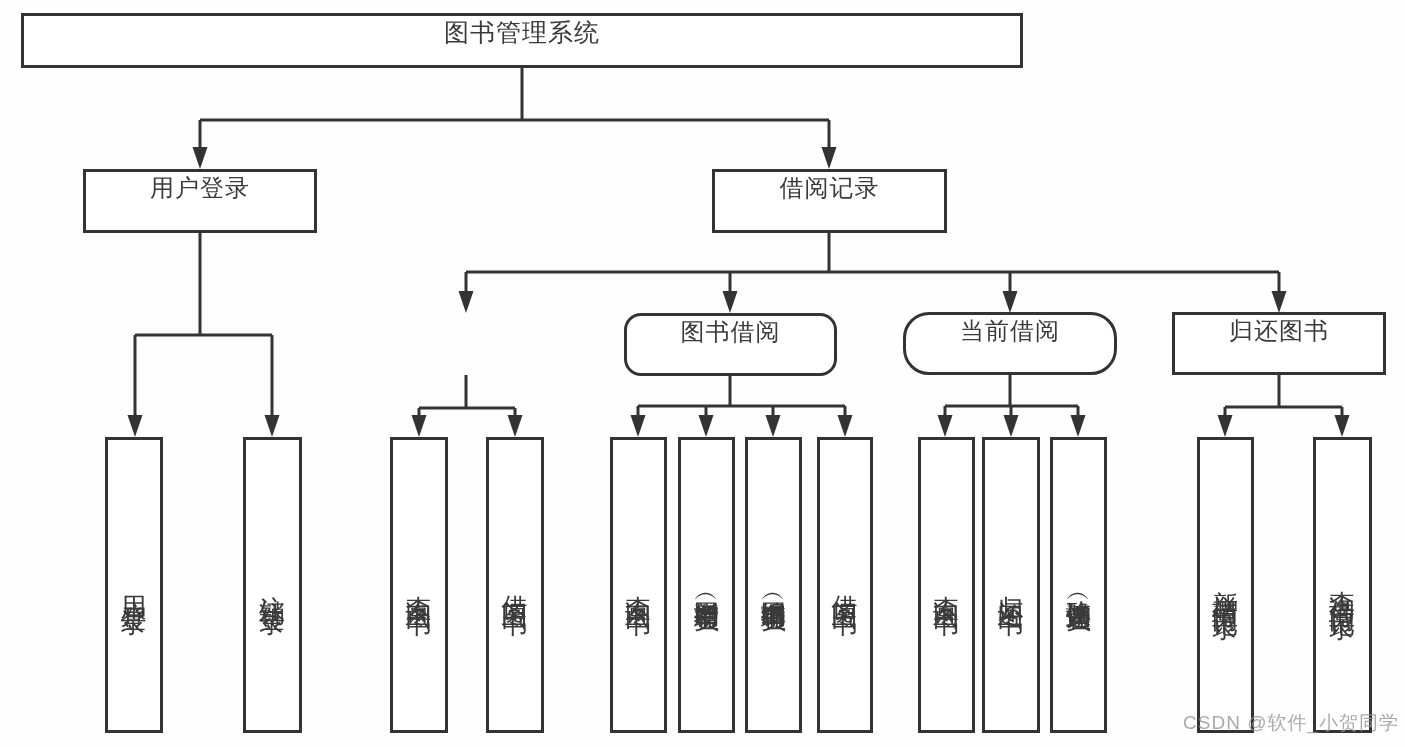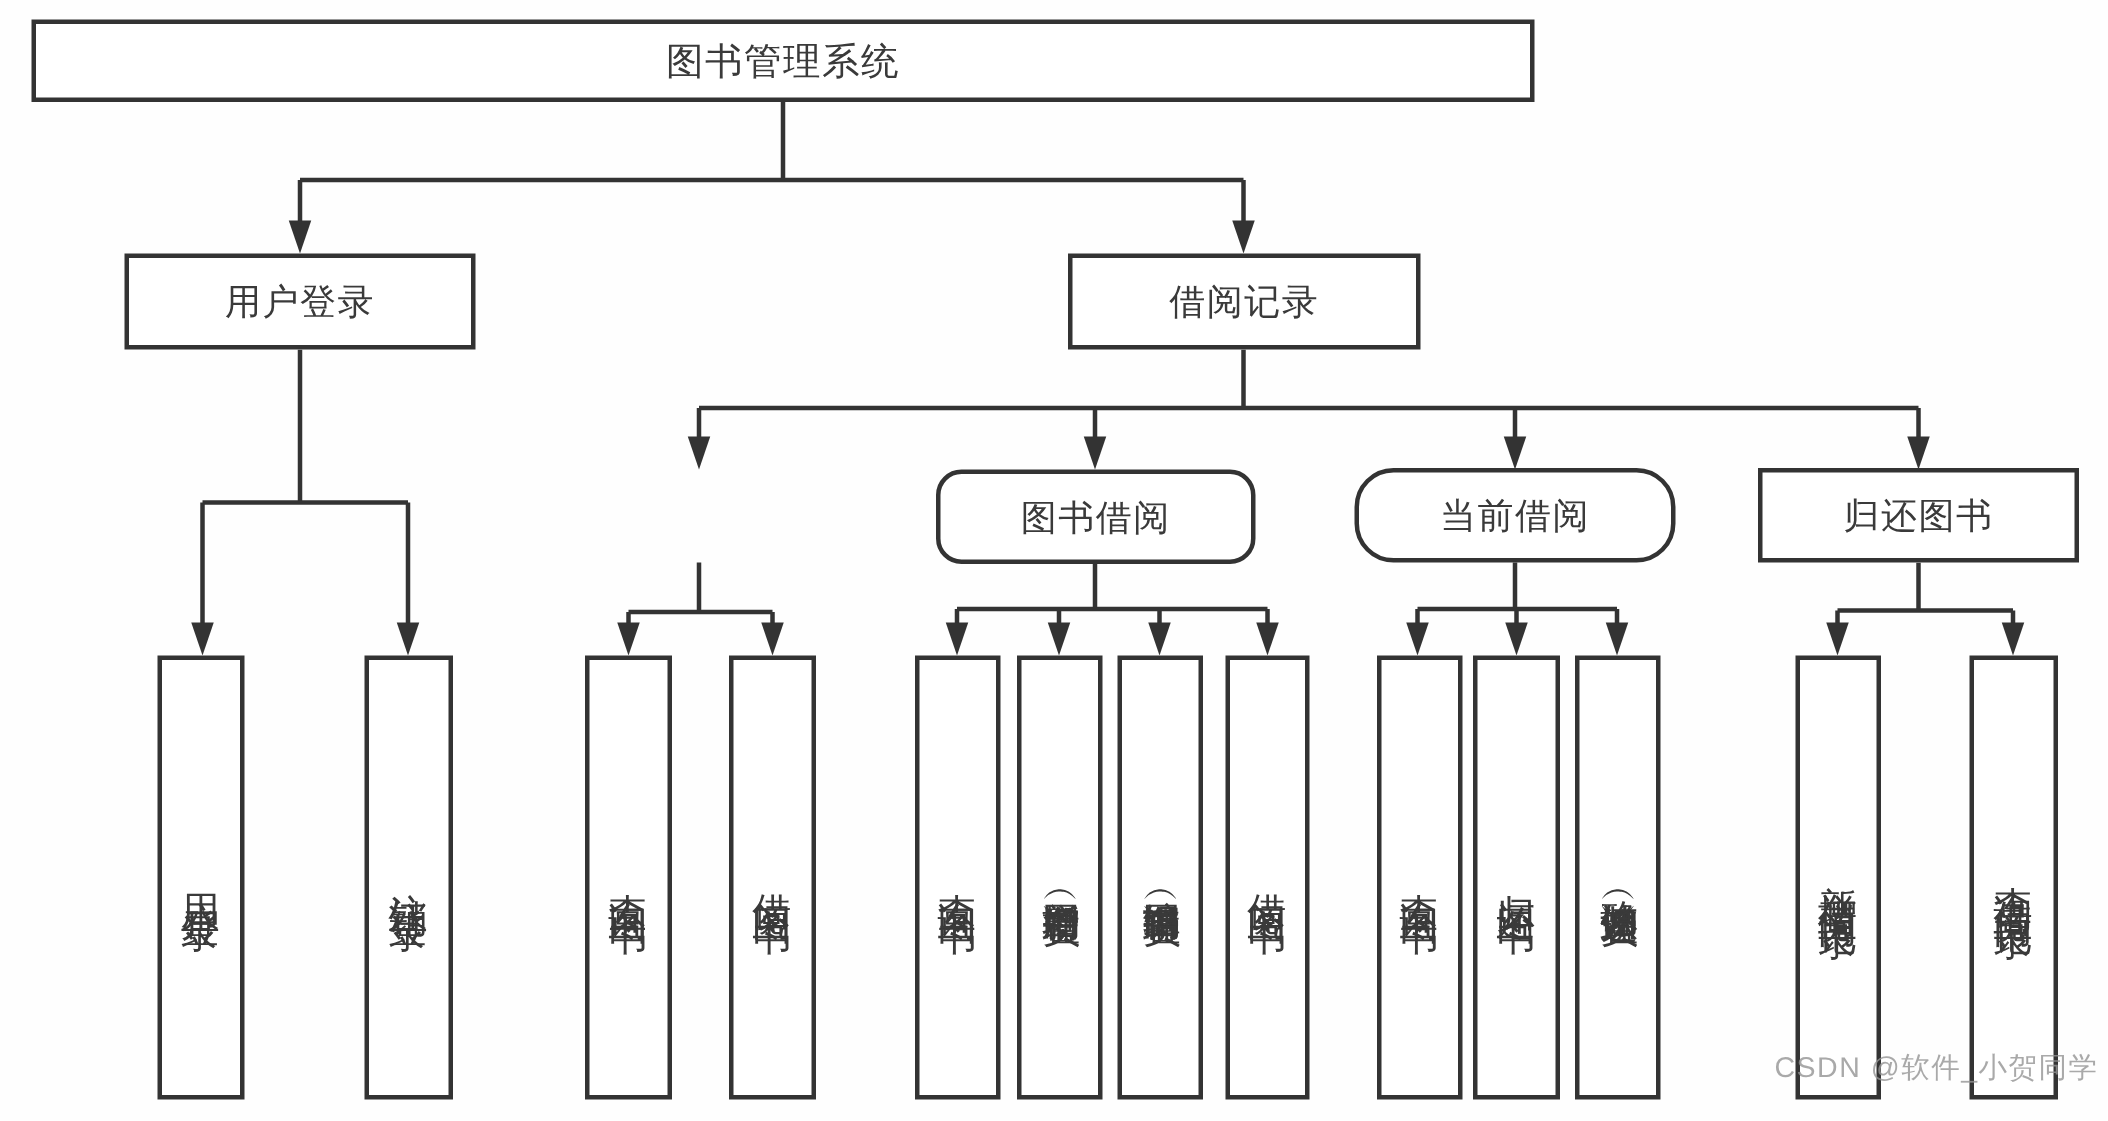--- a/index.html
+++ b/index.html
@@ -22,21 +22,20 @@
     width: 1405px;
     height: 747px;
   }
   .node {
     position: absolute;
     box-sizing: border-box;
     border: 3px solid #333333;
     background: #ffffff;
     color: #3a3a3a;
     display: flex;
-    align-items: center;
     justify-content: center;
     text-align: center;
   }
   .h-node {
     font-size: 24px;
     letter-spacing: 1px;
   }
   .root-node {
     font-size: 25px;
     letter-spacing: 1px;
@@ -49,21 +48,21 @@
     letter-spacing: 5px;
     line-height: 1;
   }
   .leaf .leaf-label.tight {
     letter-spacing: 1px;
     font-size: 25px;
   }
   .watermark {
     position: absolute;
     right: 6px;
-    bottom: 22px;
+    bottom: 11px;
     font-size: 19px;
     color: rgba(148, 148, 148, 0.8);
     letter-spacing: 1px;
     z-index: 5;
     white-space: nowrap;
   }
 </style>
 </head>
 <body>
 

